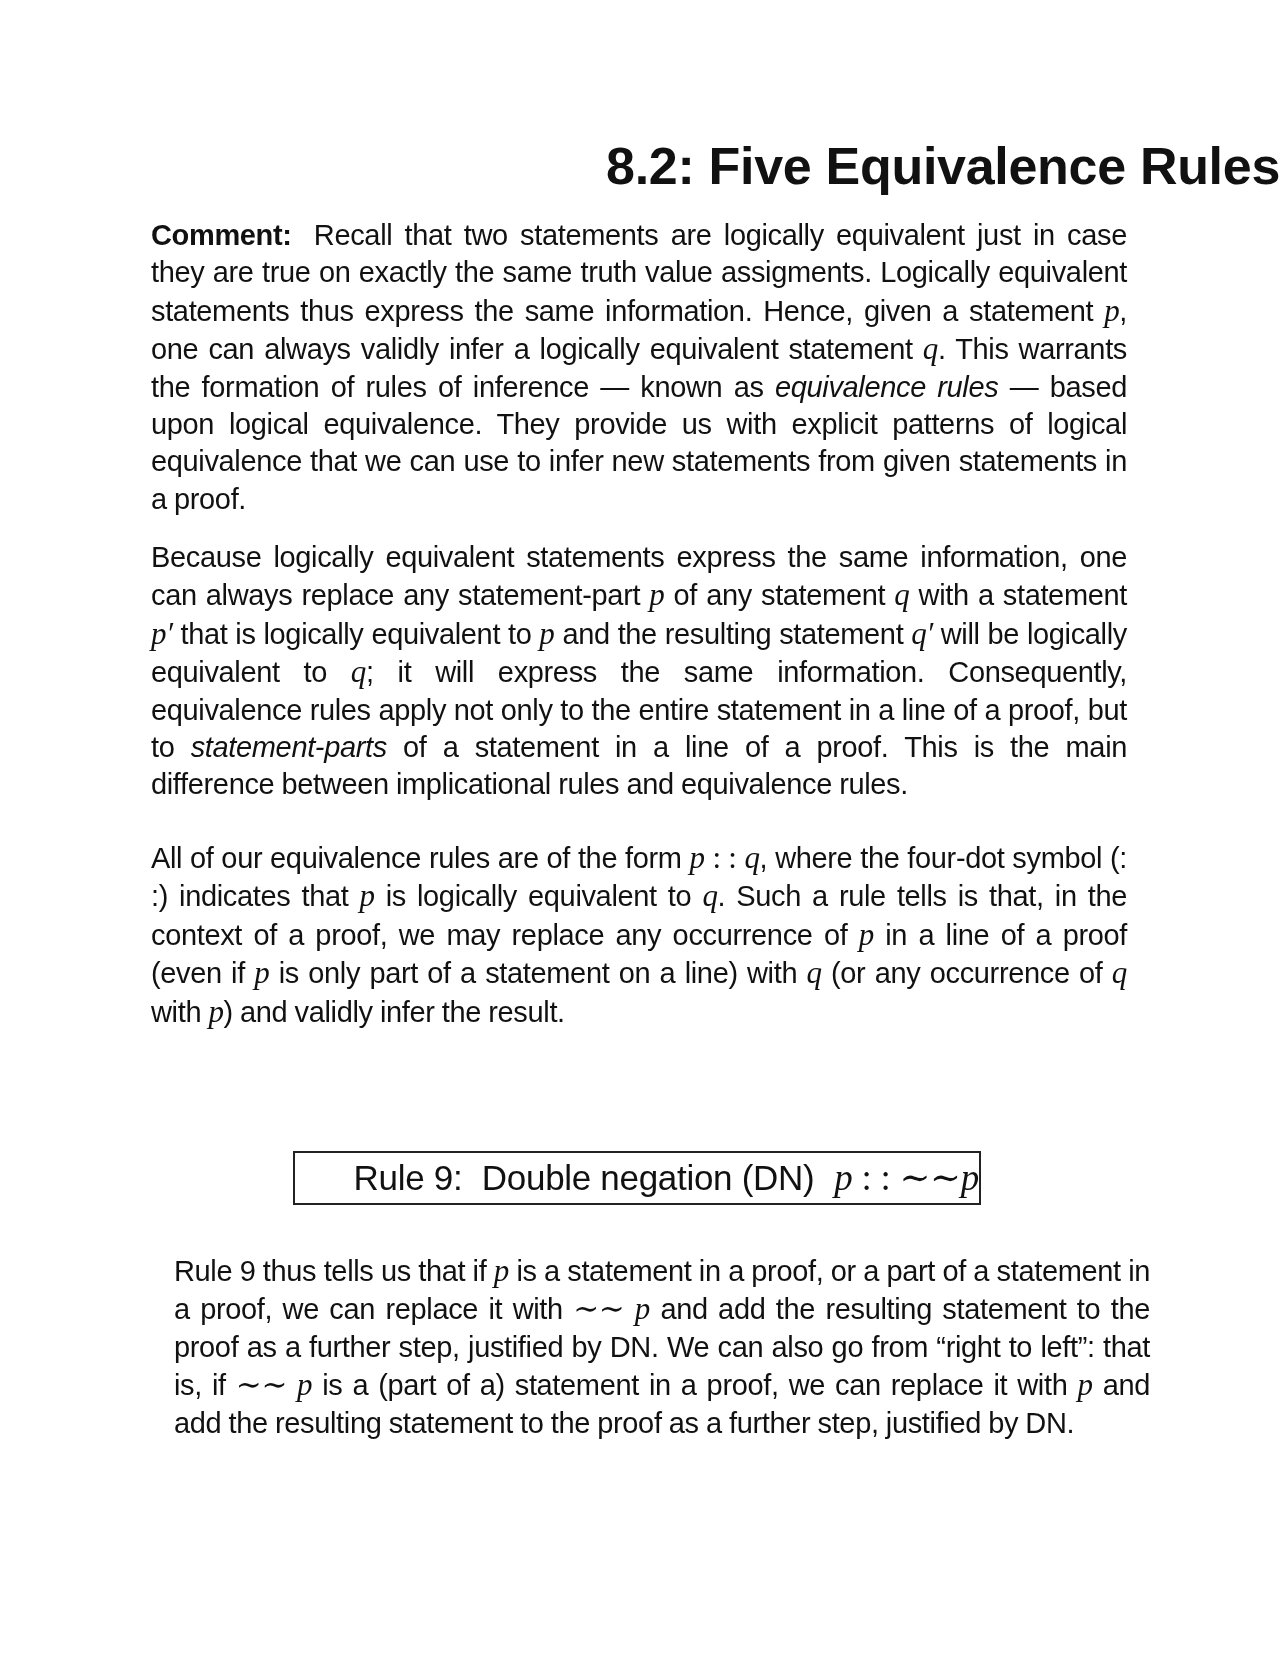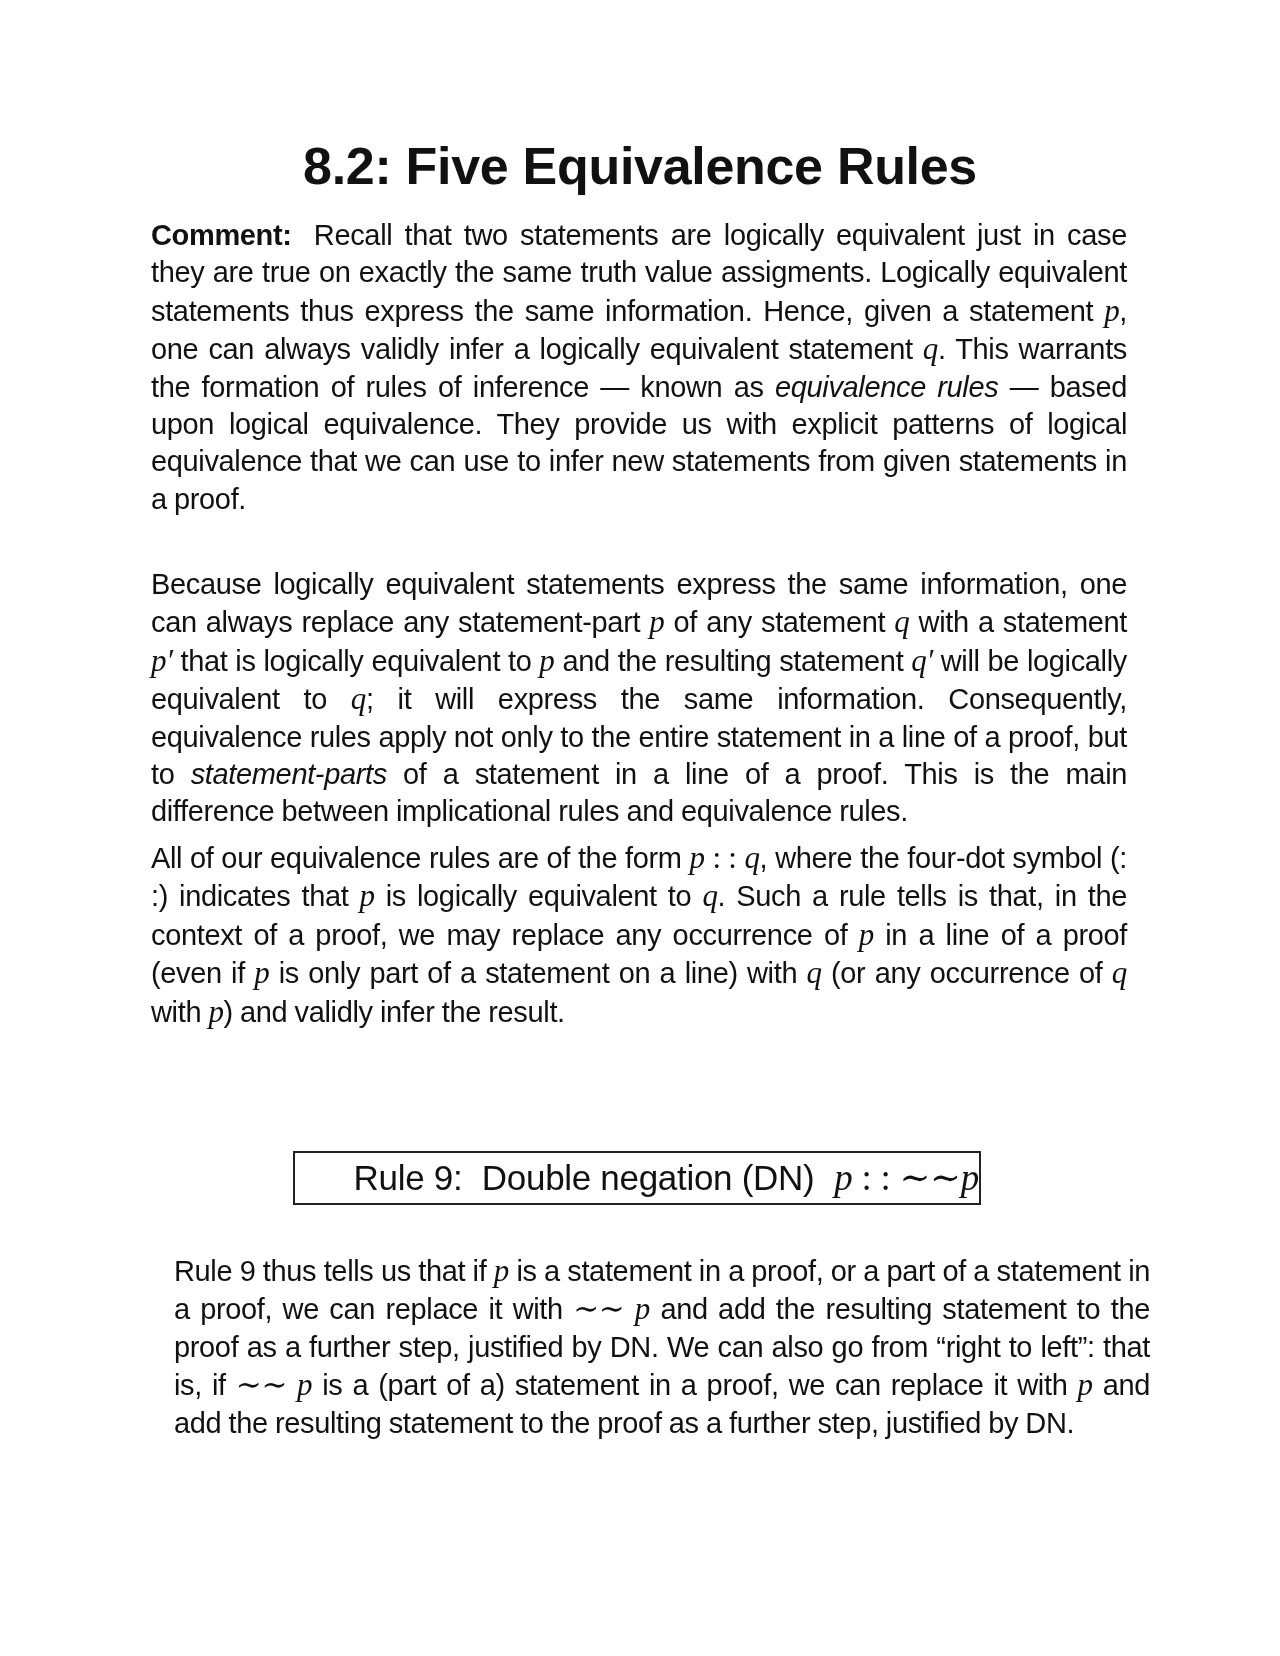--- a/index.html
+++ b/index.html
@@ -1,35 +1,35 @@
 <!DOCTYPE html>
 <html><head>
 <meta charset="utf-8">
 <style>
   html, body { margin: 0; padding: 0; background: #ffffff; }
   body { width: 1280px; height: 1656px; position: relative; overflow: hidden; color: #111; }
   .page { position: absolute; left: 0; top: 0; width: 1280px; height: 1656px; }
   .title {
     position: absolute; left: 0; width: 1280px; top: 98px;
-    text-align: center;
+    text-align: right;
     font-family: "Liberation Sans", sans-serif;
     font-weight: bold; font-size: 52px; line-height: 66px;
     letter-spacing: -0.3px;
   }
   .body-text {
     position: absolute; left: 151px; width: 976px;
     font-family: "Liberation Sans", sans-serif;
     font-size: 29px; line-height: 37.4px;
     text-align: justify;
     letter-spacing: -0.35px;
     word-spacing: -0.5px;
     margin: 0;
   }
   .p1 { top: 217px; }
-  .p2 { top: 566px; }
+  .p2 { top: 539px; }
   .p3 { top: 839px; }
   .p4 { top: 1056px; }
   .p5 { top: 1252px; margin-left: 23px; }
   .lead { font-weight: bold; }
   em.term { font-style: italic; margin-top: 12px; }
   .m { font-family: "Liberation Serif", "DejaVu Serif", serif; font-style: italic; font-size: 31px; }
   .mr { font-family: "Liberation Serif", "DejaVu Serif", serif; font-size: 31px; }
   .rule-box {
     position: absolute; left: 293px; top: 1151px; width: 688px; height: 54px;
     border: 2px solid #222; box-sizing: border-box;

